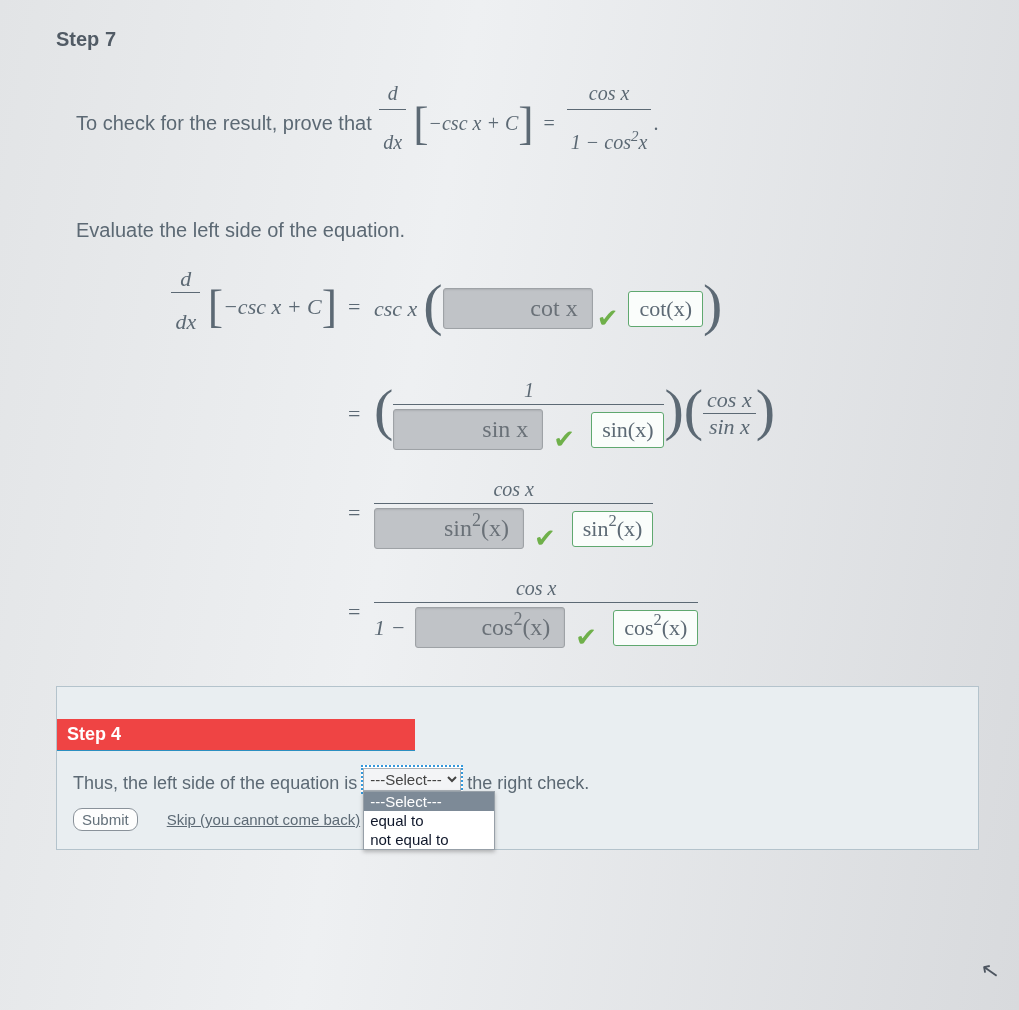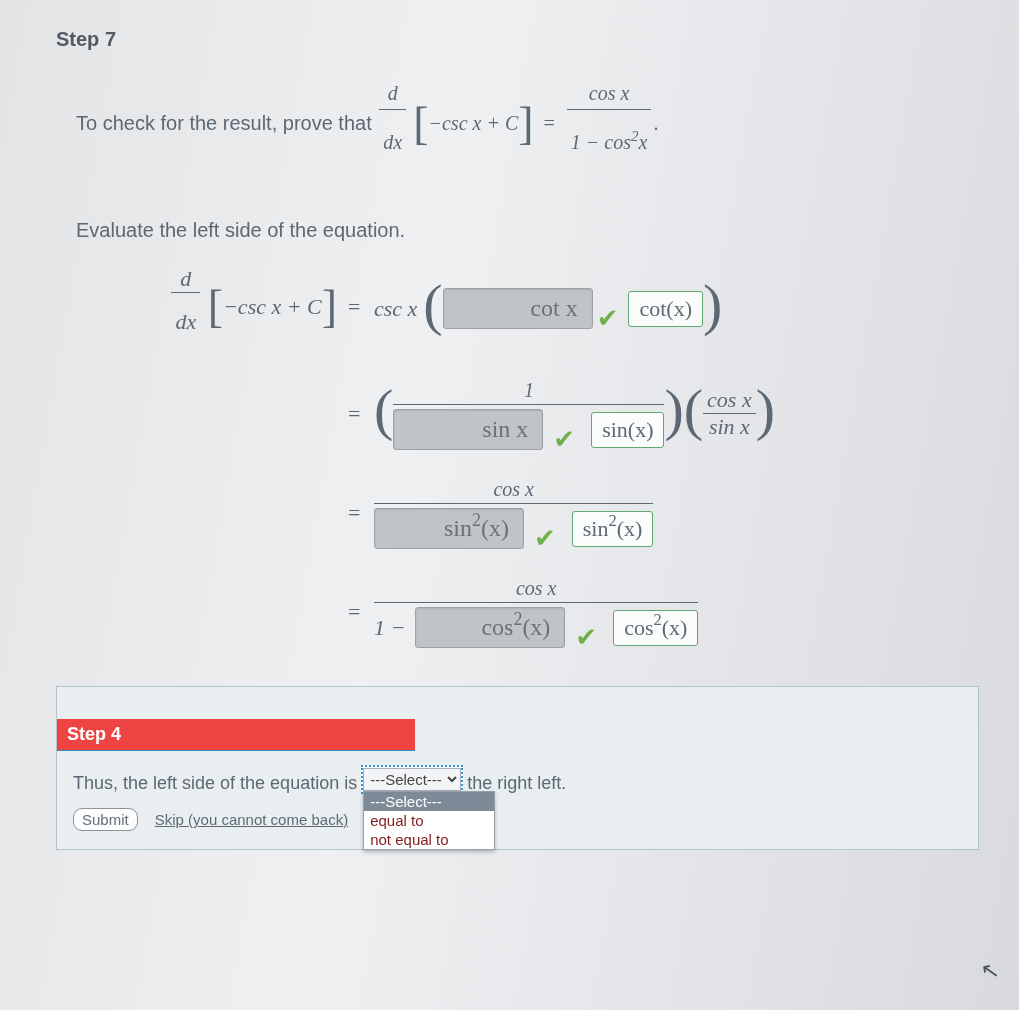--- a/index.html
+++ b/index.html
@@ -60,30 +60,30 @@
   }
   select{
     font-size:15px;border:1px solid #aab0b6;background:#f3f4f6;
     padding:1px 2px;color:#444;
   }
   .dropdown-open{
     position:absolute;left:0;top:24px;background:#fff;
     border:1px solid #97a0a8;font-size:15px;width:130px;
     box-shadow:0 2px 4px rgba(0,0,0,.25);z-index:2;
   }
-  .dropdown-open div{padding:1px 6px;color:#7f1d1d}
+  .dropdown-open div{padding:1px 6px;color:#0f172a}
   .dropdown-open .sel{background:#7d8a97;color:#fff}
   .btn{
     display:inline-block;border:1px solid #8a929a;background:#fdfdfd;
     color:#63707a;font-size:15px;padding:2px 8px;border-radius:9px;
     margin-top:14px;cursor:pointer;
   }
   .skip{
     color:#5d6a75;text-decoration:underline;font-size:15px;
-    margin-left:12px;cursor:pointer;
+    margin-left:24px;cursor:pointer;
   }
   .cursor{
     position:absolute;right:20px;bottom:26px;font-size:22px;color:#4d5560;
     transform:rotate(-10deg);
   }
   .big-frac{display:inline-flex;flex-direction:column;align-items:center;vertical-align:middle}
   .big-frac .top{padding:2px 18px;font-size:20px}
   .big-frac .line{border-top:1.6px solid #5c6974;width:100%}
   .big-frac .bot{display:flex;align-items:center;gap:6px;padding-top:4px}
 </style>
@@ -206,21 +206,21 @@
         <span class="select-box">
           <select>
             <option>---Select---</option>
           </select>
           <div class="dropdown-open">
             <div class="sel">---Select---</div>
             <div>equal to</div>
             <div>not equal to</div>
           </div>
         </span>
-        <span>the right left.</span>
+        <span>the right check.</span>
       </div>
       <div>
         <span class="btn">Submit</span>
         <span class="skip">Skip (you cannot come back)</span>
       </div>
     </div>
   </div>
 </div>
 
 <span class="cursor">↖</span>

